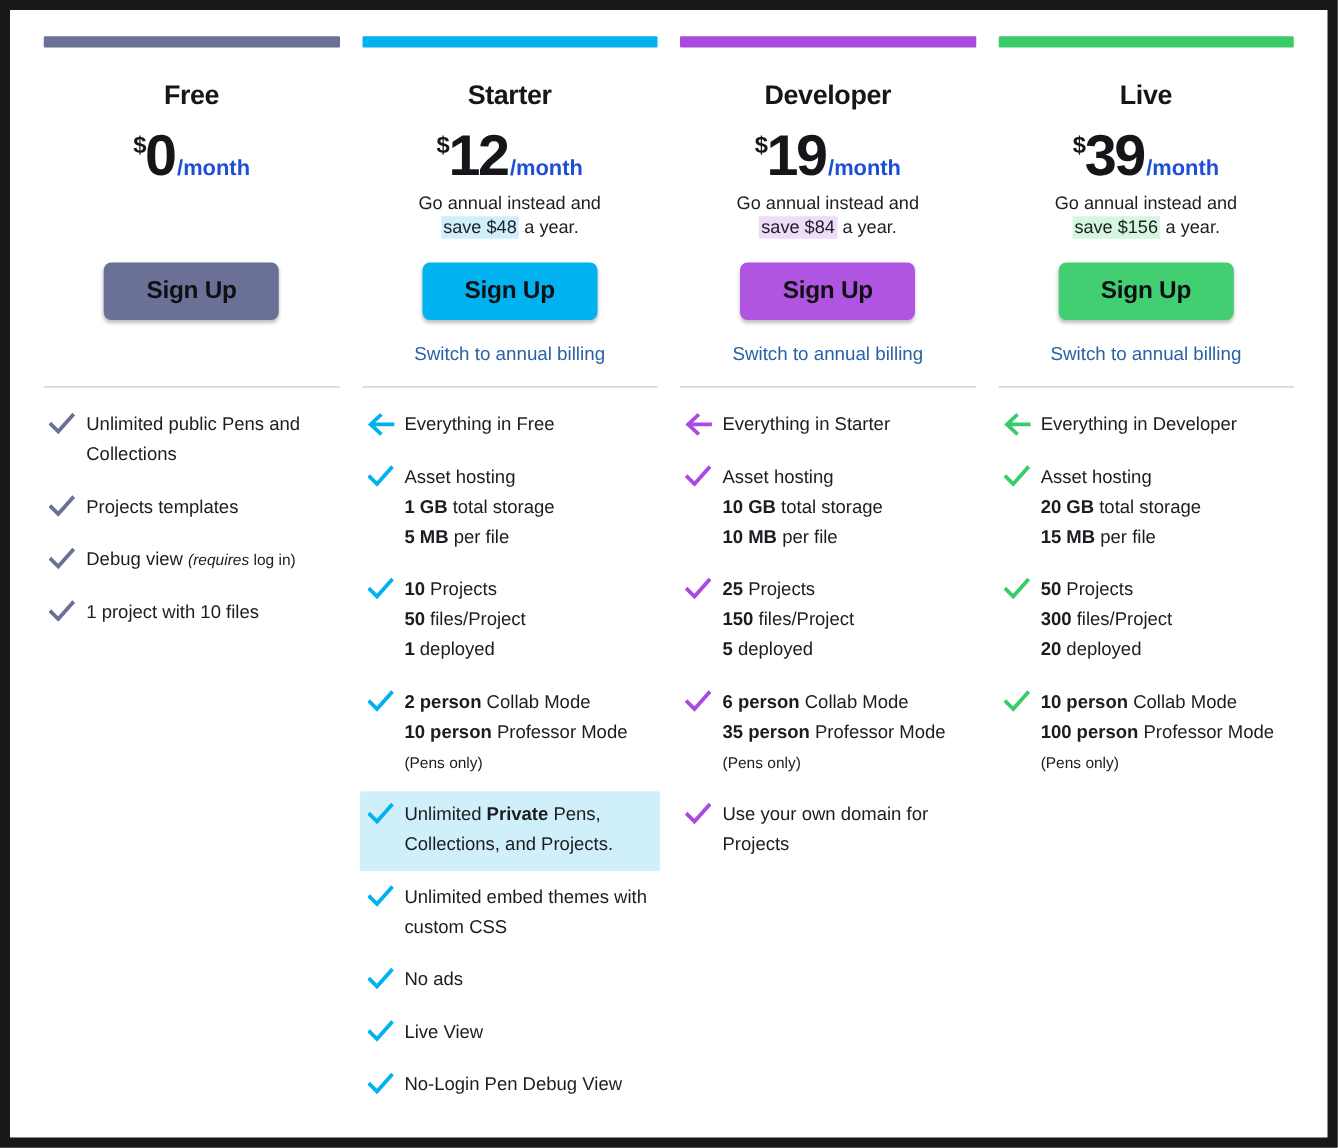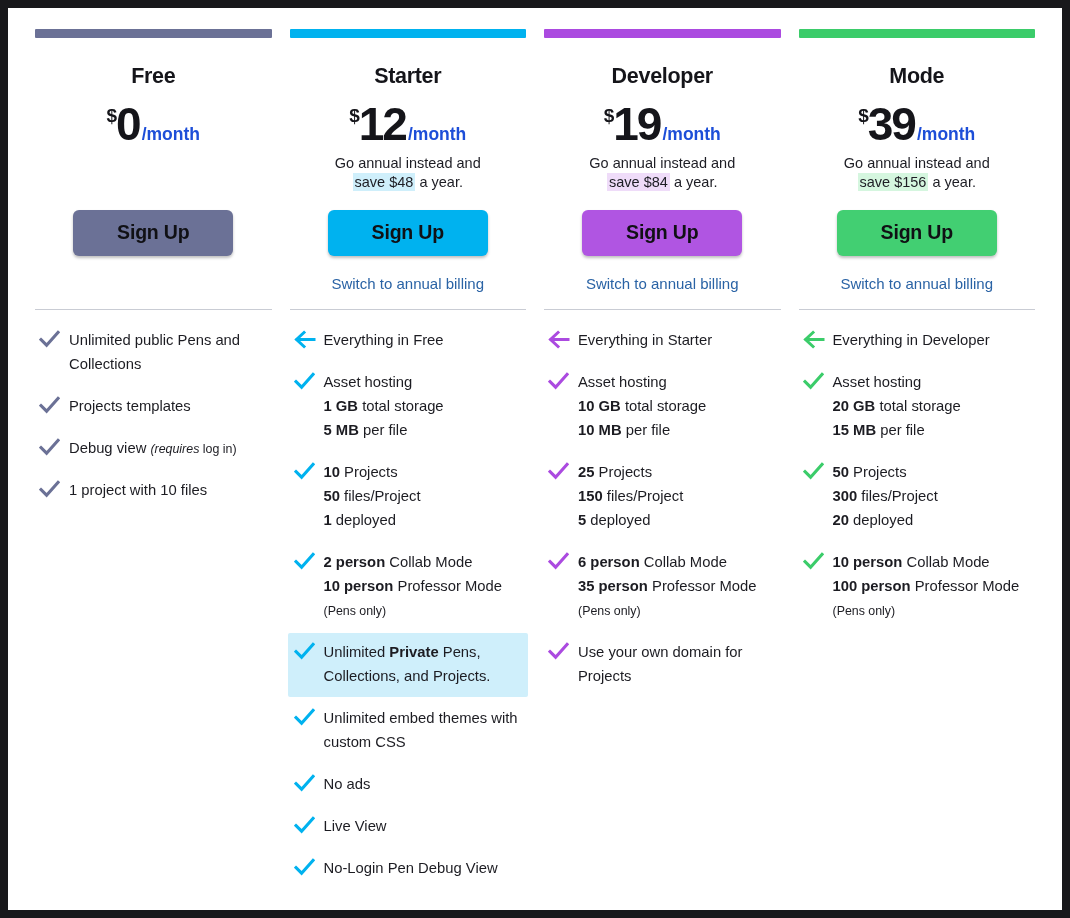--- a/index.html
+++ b/index.html
@@ -106,21 +106,21 @@
   }
   .signup-btn {
     display: inline-block;
     font-family: "Liberation Sans", sans-serif;
     font-size: 19.5px;
     font-weight: bold;
     color: #101014;
     border: none;
     border-radius: 6px;
     padding: 13px 4px 14px;
-    width: 160px;
+    width: 140px;
     cursor: pointer;
     box-shadow: 0 2px 3px rgba(0,0,0,0.25);
     letter-spacing: -0.2px;
     line-height: 1;
   }
 
   
   .switch-wrap {
     text-align: center;
     margin-top: 19px;
@@ -400,21 +400,21 @@
               </svg>
             </span>
             <span class="txt">
               <span class="ln"><span>Use your own domain for Projects</span></span>
             </span>
           </li>
         </ul>
       </div>
       <div class="col">
         <div class="topbar" style="background: rgb(59, 204, 106);"></div>
-        <div class="plan-name">Mode</div>
+        <div class="plan-name">Live</div>
         <div class="price-row"><span class="currency">$</span><span class="amount">39</span><span class="per">/month</span></div>
         <div class="annual-note">
           <div>Go annual instead and</div>
           <div><span class="save-hl" style="background: rgb(213, 246, 223);">save $156</span><span> a year.</span></div>
         </div>
         <div class="btn-wrap"><button class="signup-btn" style="background: rgb(66, 207, 114);">Sign Up</button></div>
         <div class="switch-wrap"><a class="switch-link">Switch to annual billing</a></div>
         <div class="divider"></div>
         <ul class="features">
           <li class="feature">

